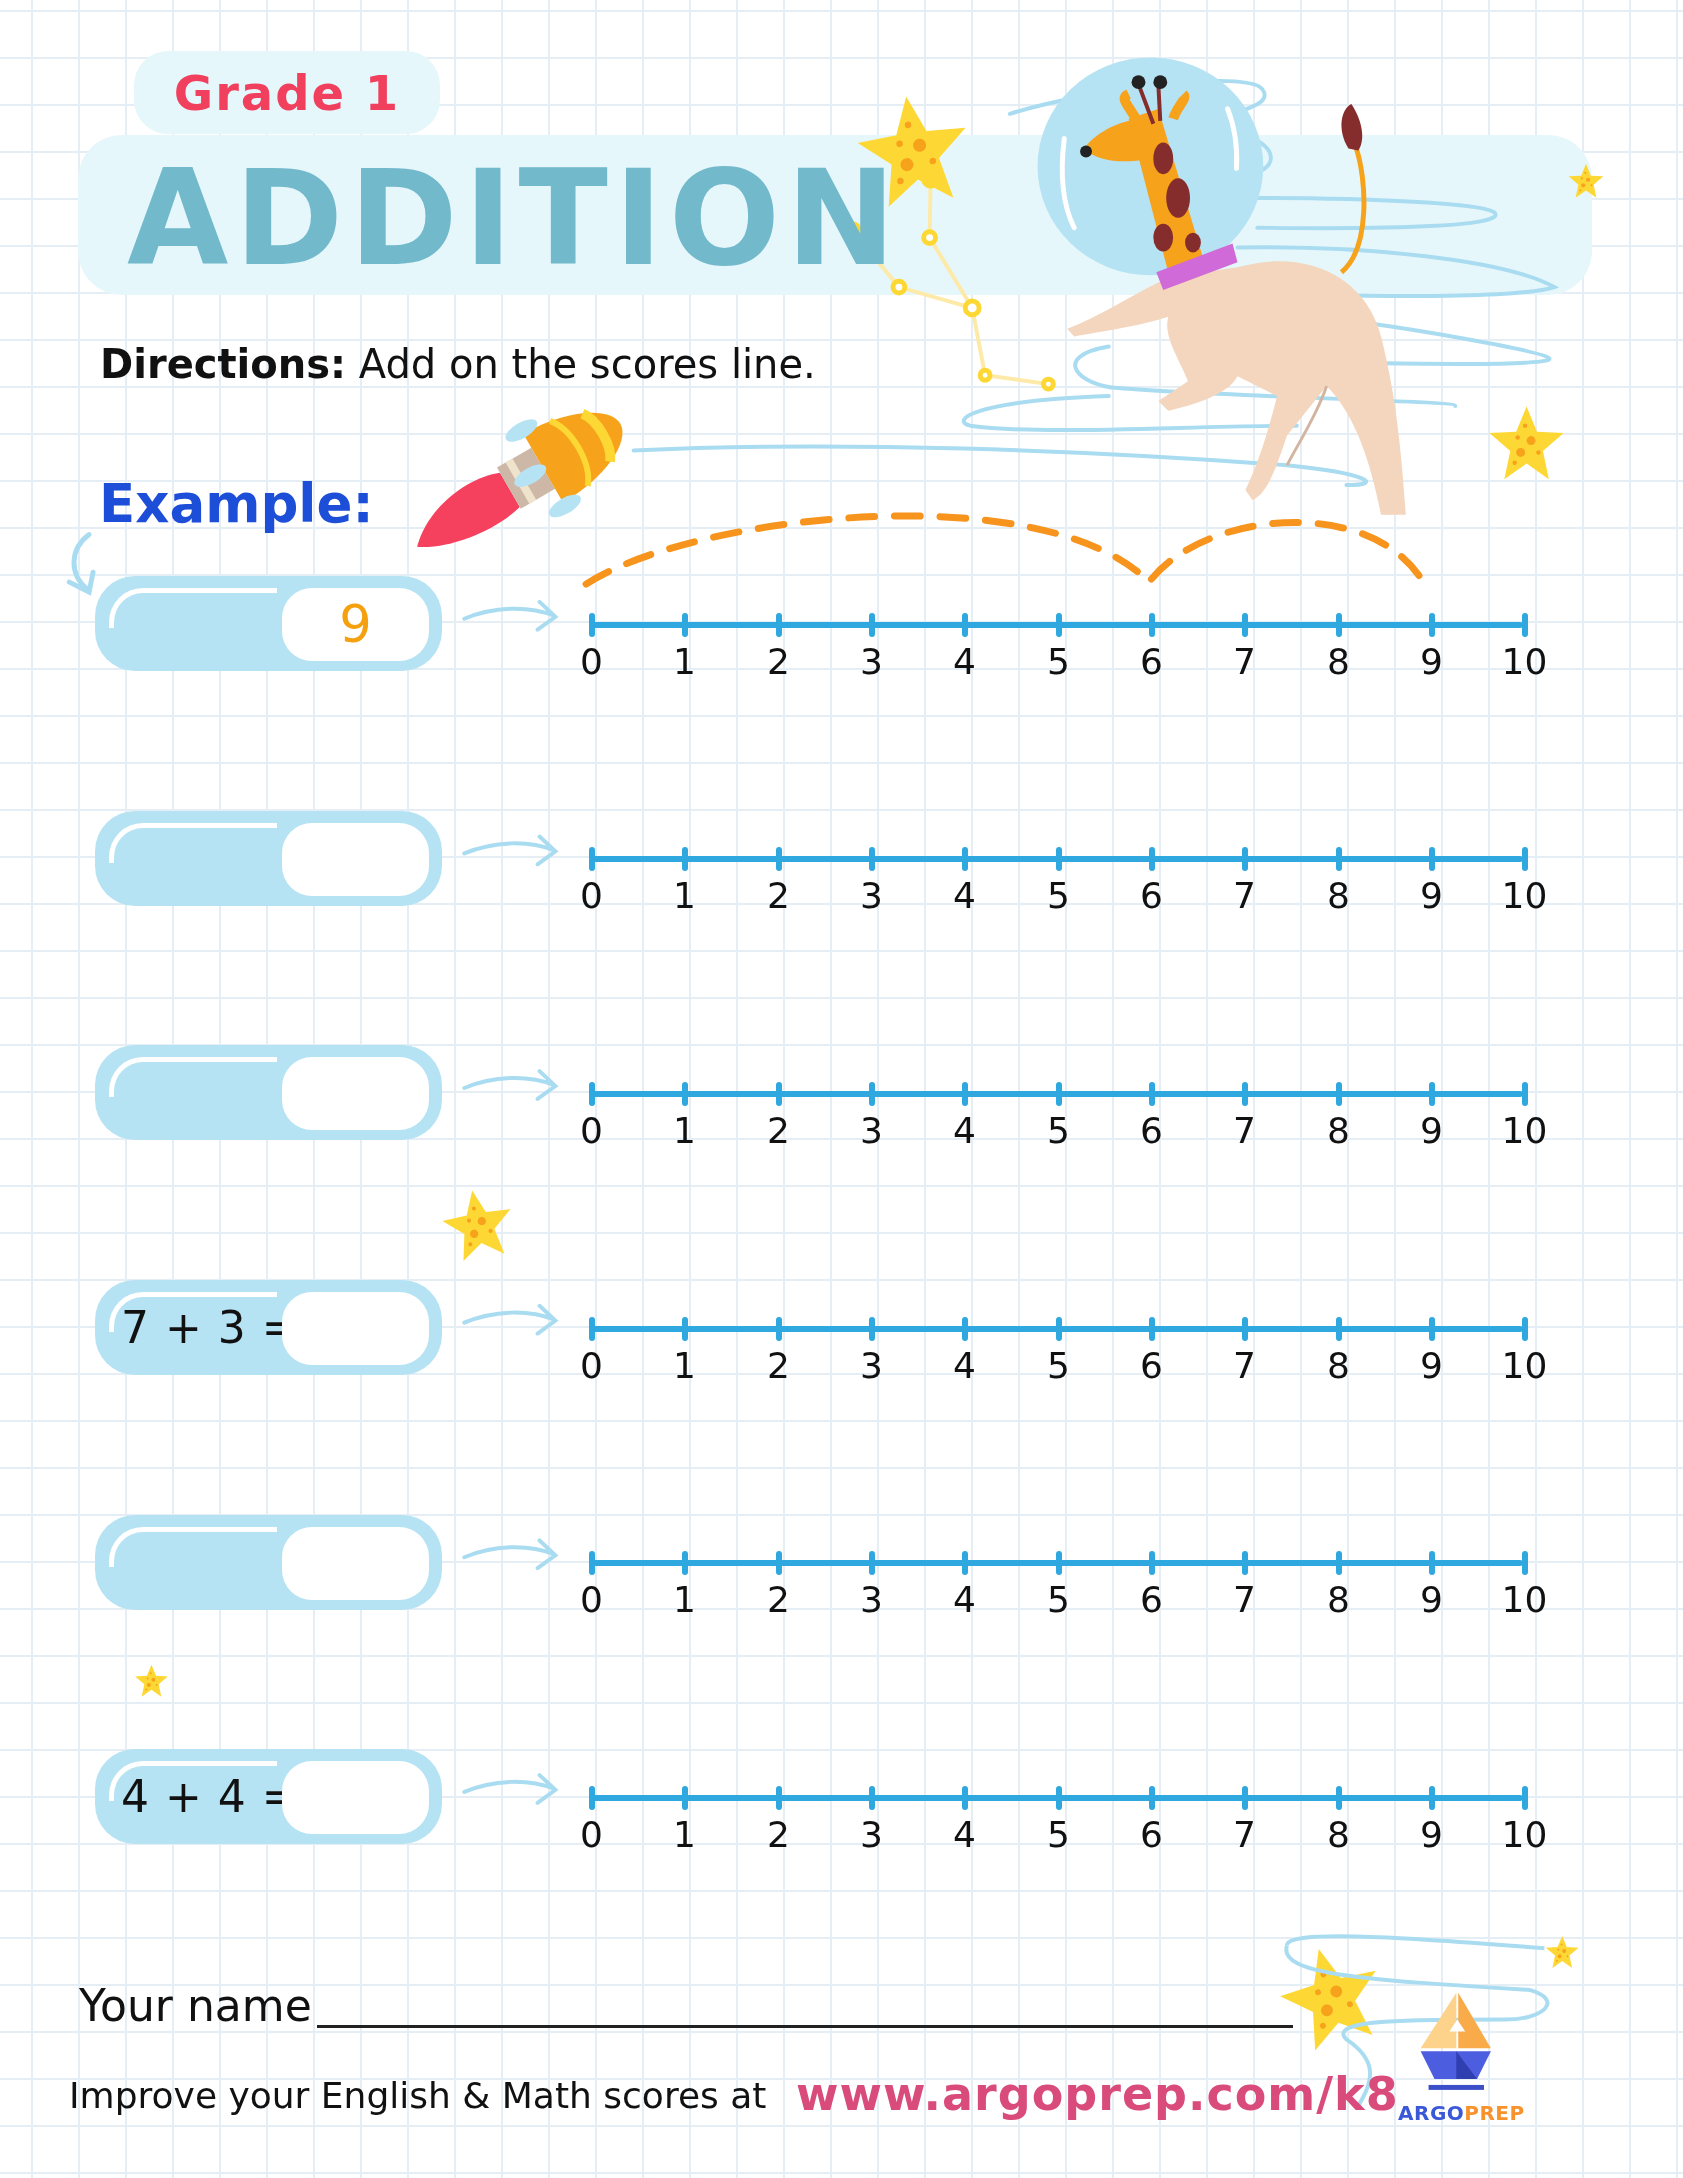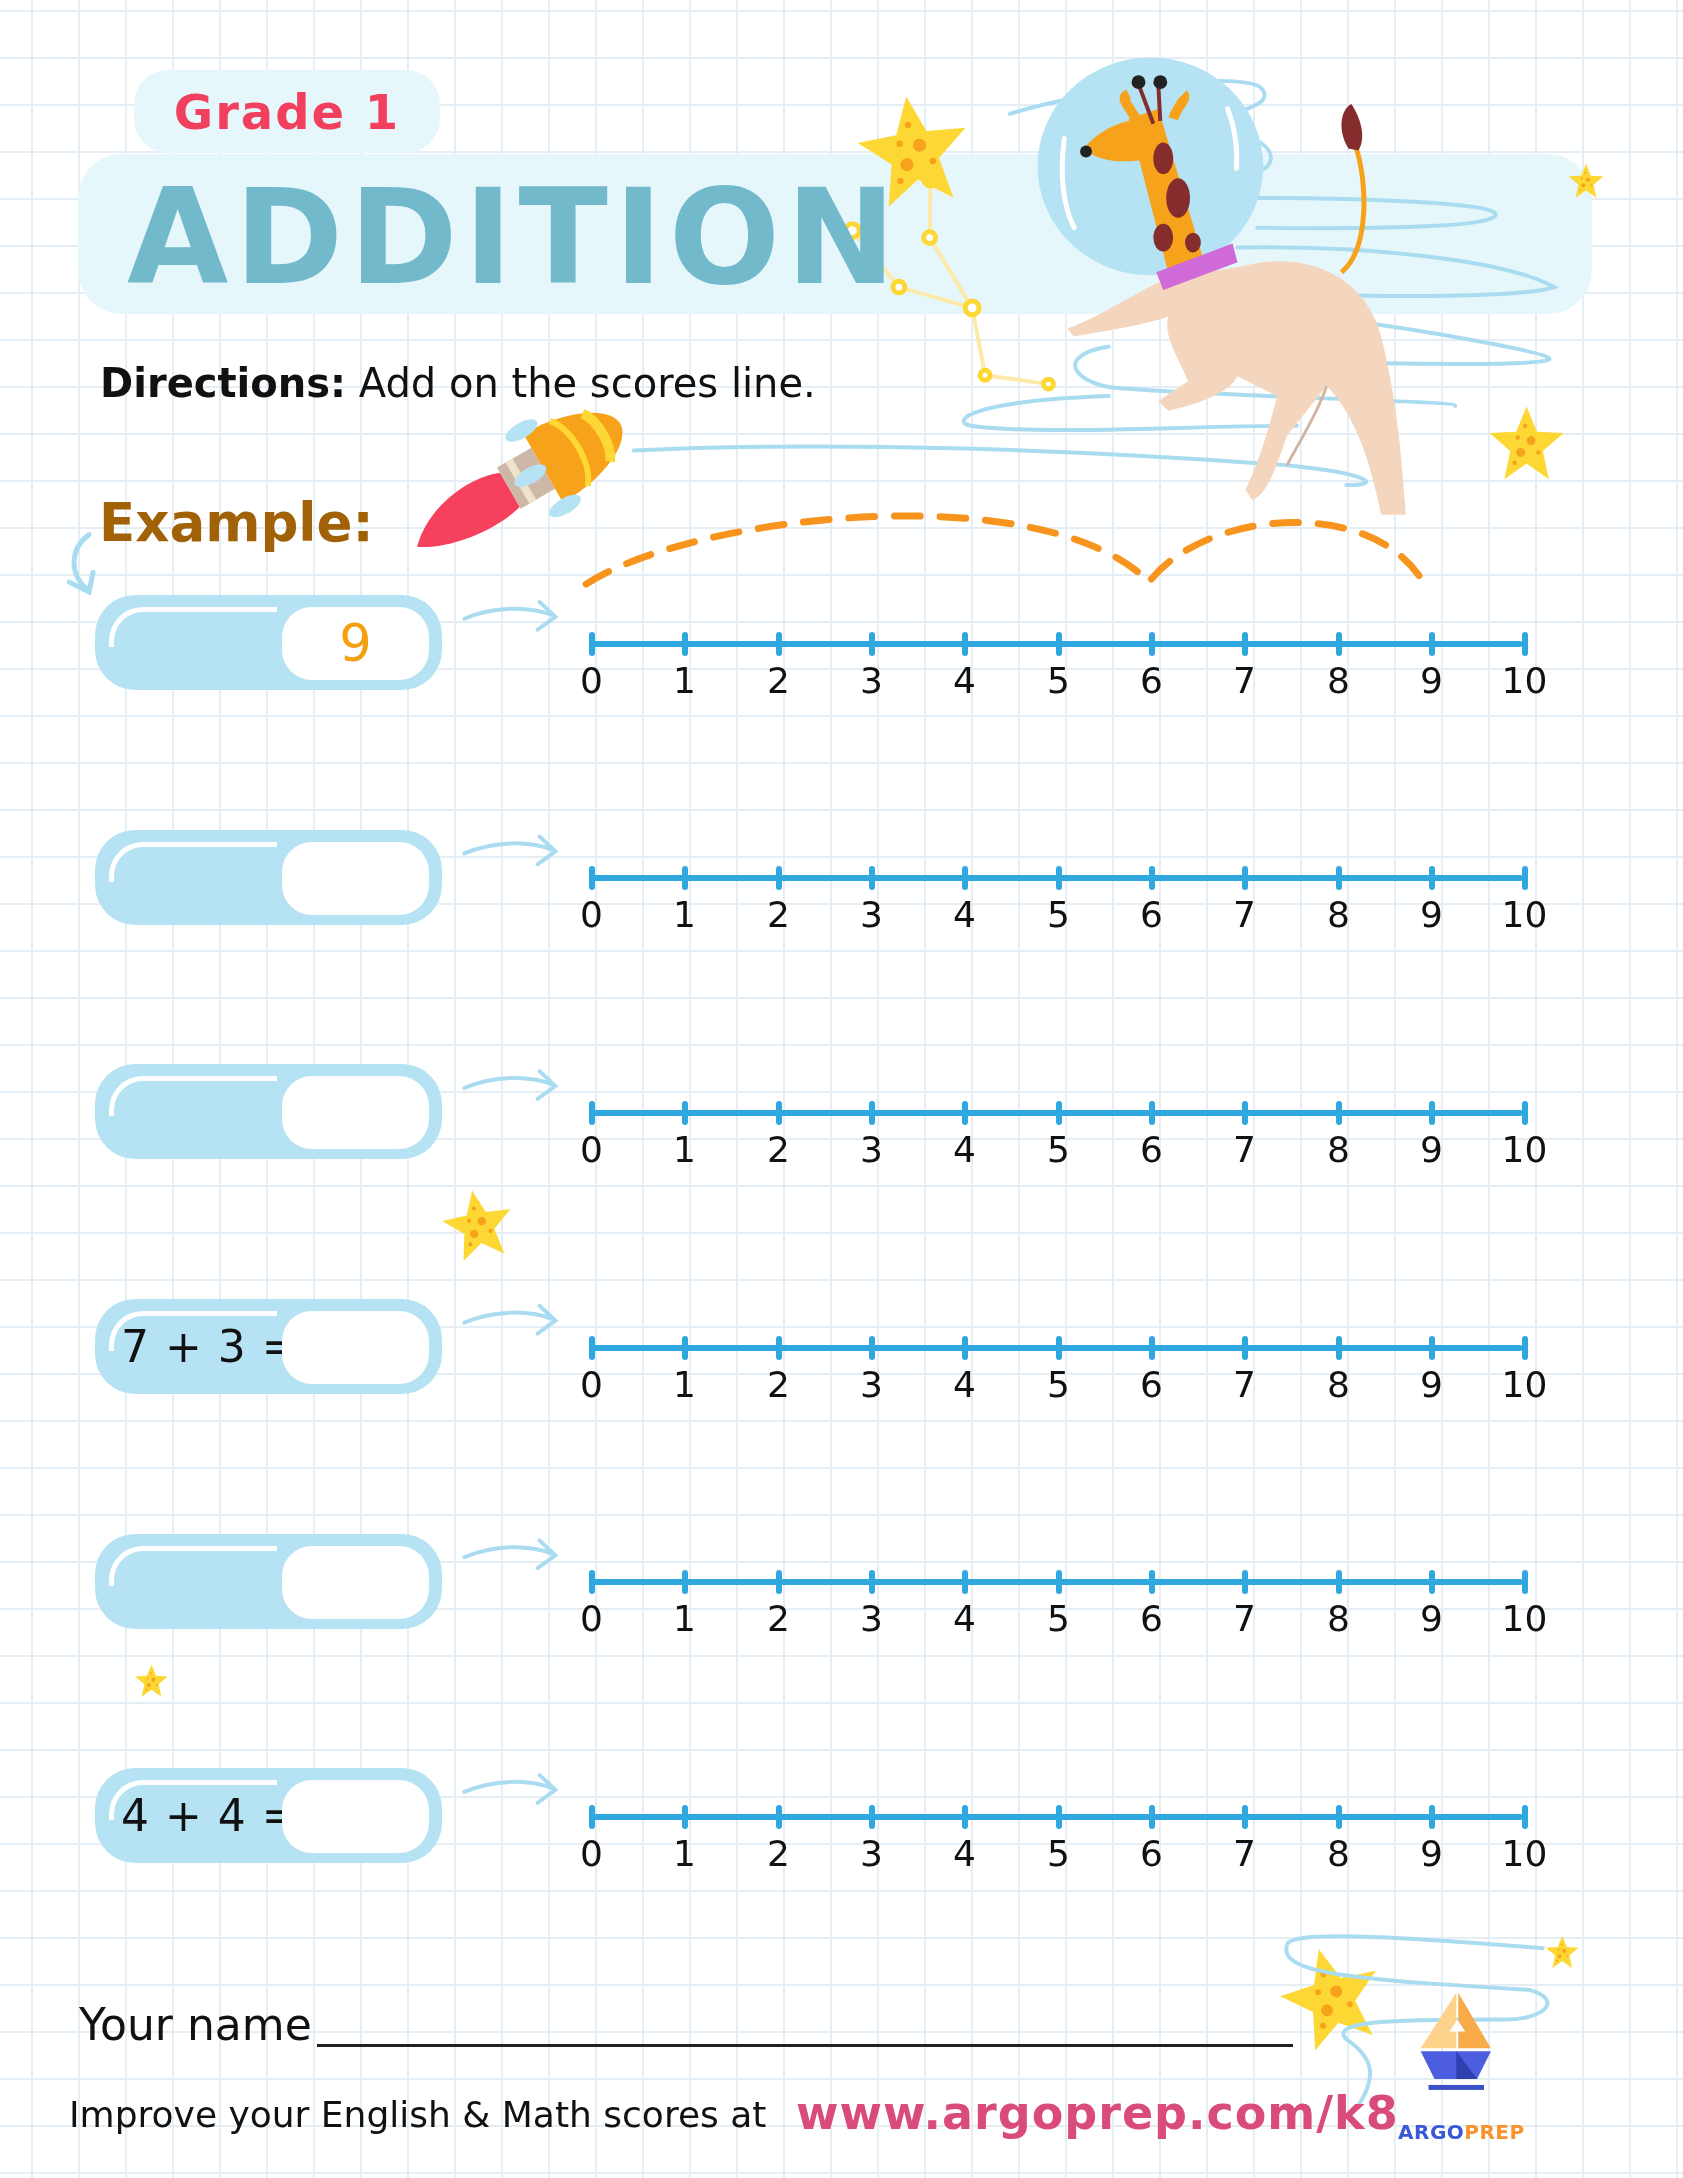--- a/index.html
+++ b/index.html
@@ -6,21 +6,21 @@
   body {
     width: 1683px; height: 2178px; position: relative; overflow: hidden;
     background-color: #ffffff;
     background-image:
       linear-gradient(to right, #e6eef5 2px, transparent 2px),
       linear-gradient(to bottom, #e6eef5 2px, transparent 2px);
     background-size: 47px 47px;
     background-position: 31px 10px;
     font-family: "DejaVu Sans", sans-serif;
   }
-  .abs { position: absolute; margin-top: 19px; }
+  .abs { position: absolute; }
   .deco { position: absolute; left: 0; top: 0; pointer-events: none; }
 
   .grade-pill {
     left: 134px; top: 51px; width: 306px; height: 83px;
     background: #e6f7fc; border-radius: 34px;
     display: flex; align-items: center; justify-content: center;
   }
   .grade-text { color: #f0405e; font-weight: bold; font-size: 48px; letter-spacing: 2px; }
 
   .title-banner {
@@ -32,21 +32,21 @@
     color: #72b9cb; letter-spacing: 6px; line-height: 139px;
   }
 
   .directions {
     left: 100px; top: 341px; font-size: 40px; color: #111;
     white-space: nowrap;
   }
   .directions b { font-weight: bold; }
 
   .example-label {
-    left: 99px; top: 473px; font-size: 53px; font-weight: bold; color: #a16207;
+    left: 99px; top: 473px; font-size: 53px; font-weight: bold; color: #1d4ed8;
   }
 
   .eq-pill {
     left: 95px; width: 347px; height: 95px; background: #b6e3f3;
     border-radius: 40px; box-sizing: border-box;
   }
   .eq-pill .gloss {
     position: absolute; left: 14px; top: 12px; width: 168px; height: 40px;
     border-top: 5px solid #fff; border-left: 5px solid #fff;
     border-top-left-radius: 34px; box-sizing: border-box;

